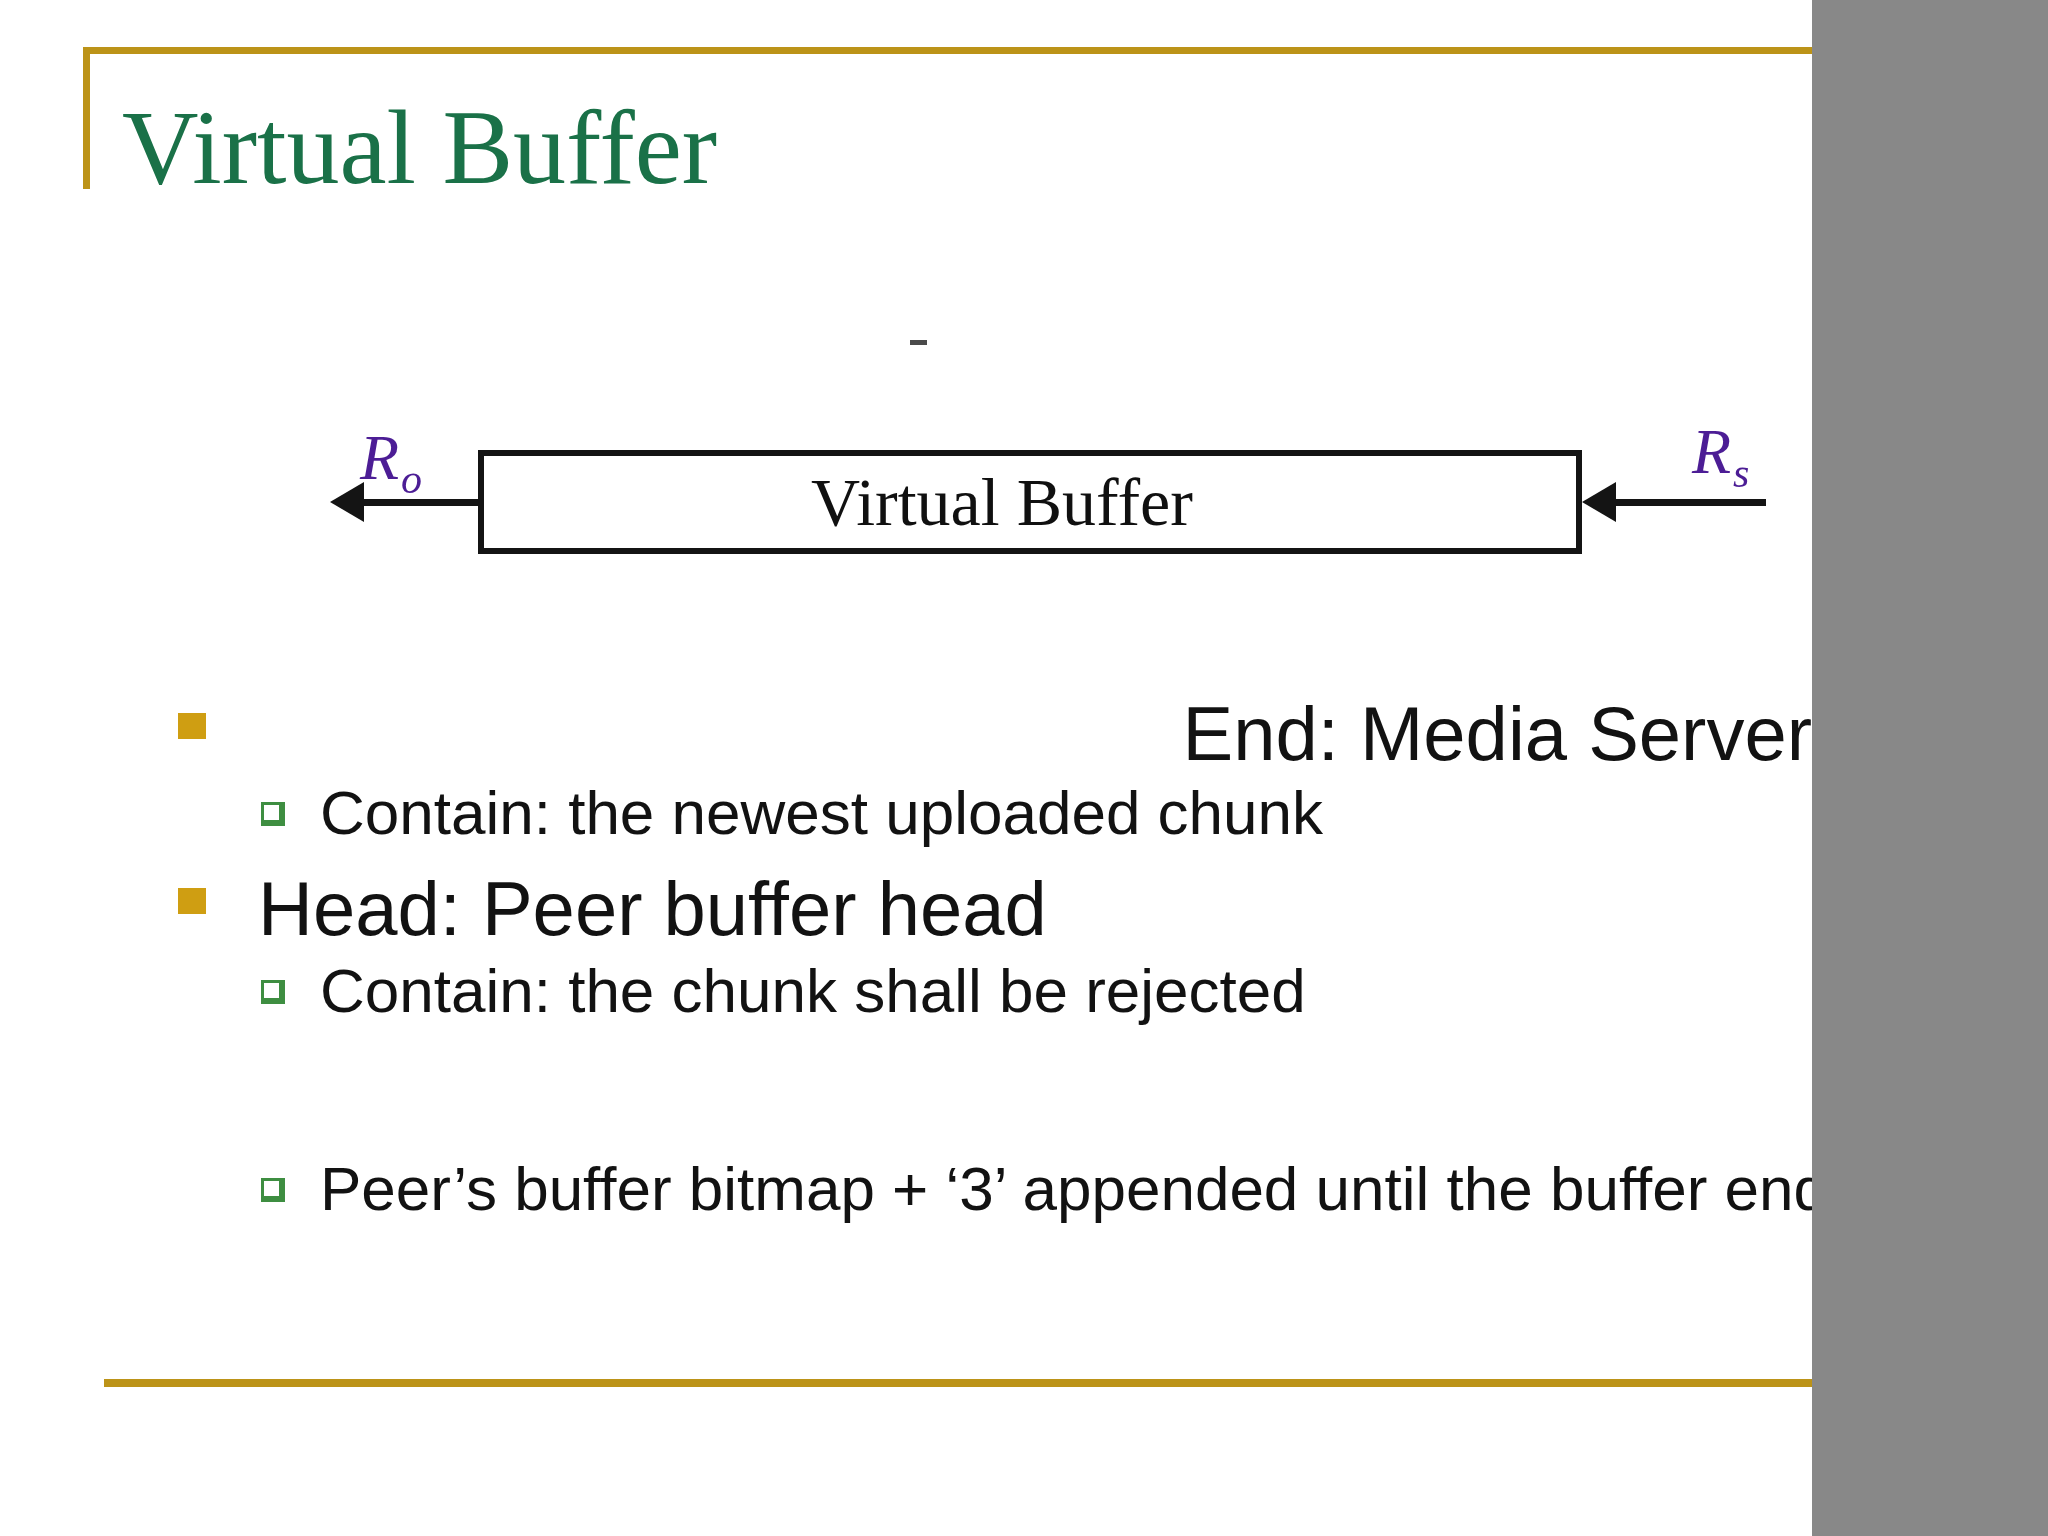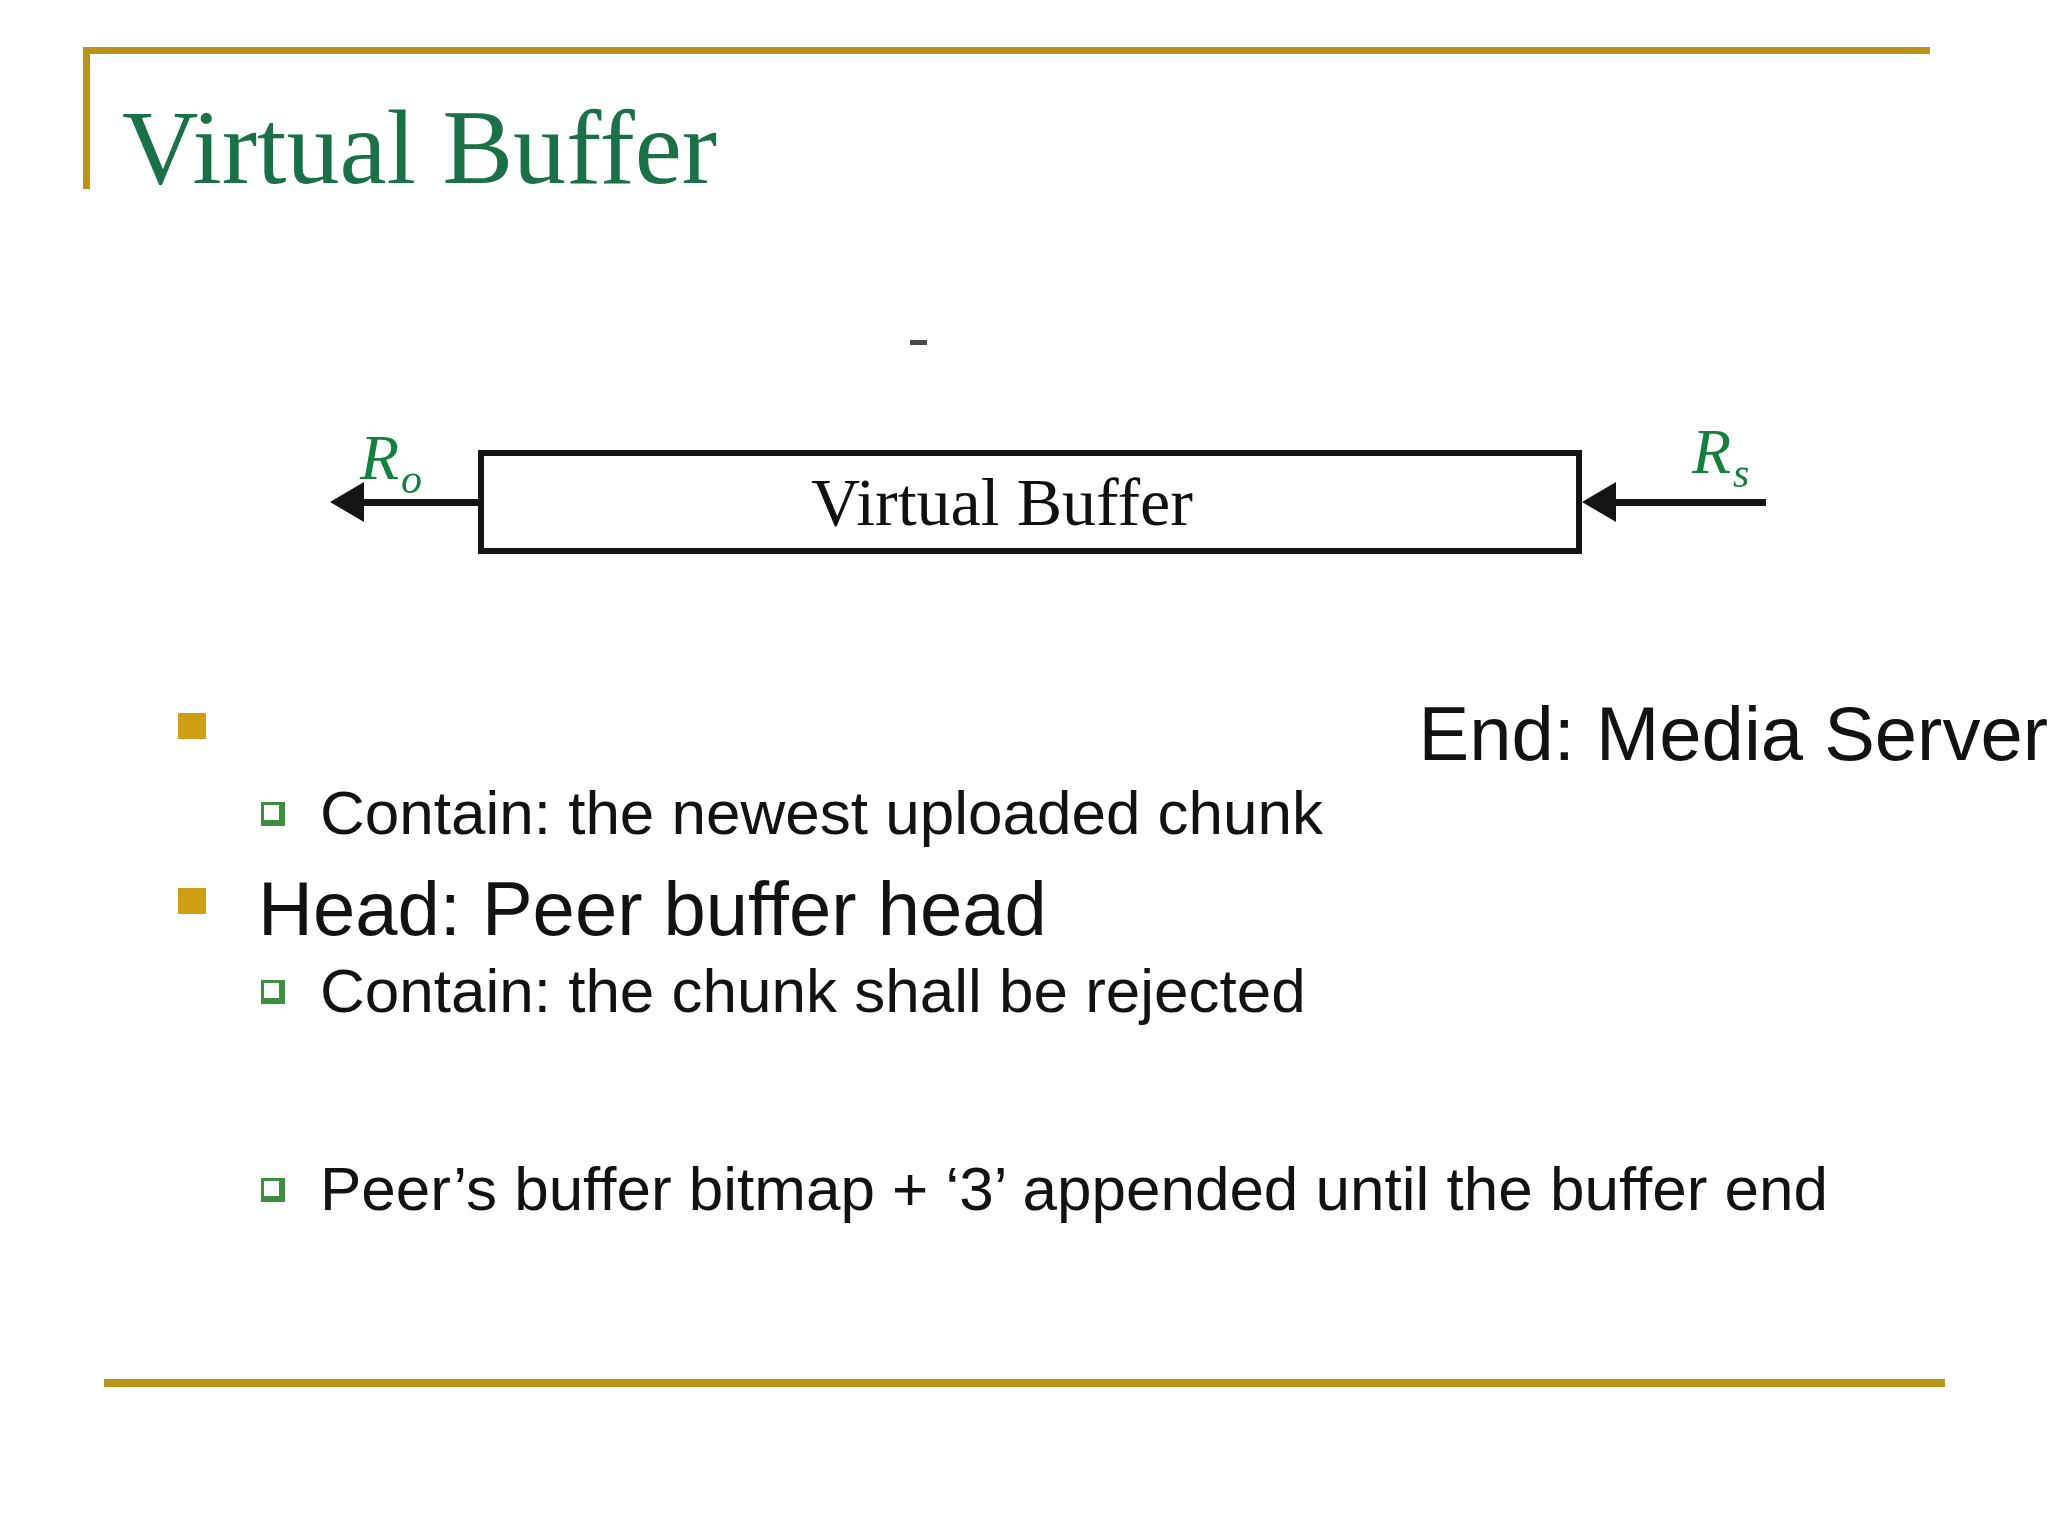--- a/index.html
+++ b/index.html
@@ -1,18 +1,18 @@
 <!DOCTYPE html>
 <html><head>
 <meta charset="utf-8">
 <style>
   html,body{margin:0;padding:0;background:#888;}
   #slide{
     position:relative;
-    width:2048px;height:1536px;
+    width:1812px;height:1536px;
     background:#ffffff;
     overflow:hidden;
     font-family:"Liberation Sans",sans-serif;
     color:#121212;
   }
   
   .gold-line{position:absolute;background:#bc9318;}
   #frame-top{left:83px;top:47px;width:1847px;height:7px;}
   #frame-left{left:83px;top:47px;width:7px;height:142px;}
   #frame-bottom{left:104px;top:1379px;width:1841px;height:8px;}
@@ -35,21 +35,21 @@
     display:block;width:100%;height:100%;
     font-family:"Liberation Serif",serif;
     font-size:68px;line-height:92px;text-align:center;
     padding-right:56px;box-sizing:border-box;
     color:#101010;white-space:nowrap;
   }
   .rate-label{
     position:absolute;
     font-family:"Liberation Serif",serif;
     font-style:italic;font-size:64px;line-height:1;
-    color:#15803d;white-space:nowrap;
+    color:#4c1d95;white-space:nowrap;
   }
   #rate-left{left:360px;top:426px;}
   #rate-right{left:1692px;top:420px;text-align:center;}
   .rate-sub{font-size:42px;font-style:italic;vertical-align:-14px;margin-left:2px;}
   .arrow-shaft{position:absolute;height:7px;background:#141414;}
   #arrow-left-shaft{left:346px;top:499px;width:136px;}
   #arrow-right-shaft{left:1612px;top:499px;width:154px;}
   .arrow-head-left{
     position:absolute;width:0;height:0;
     border-top:20px solid transparent;

